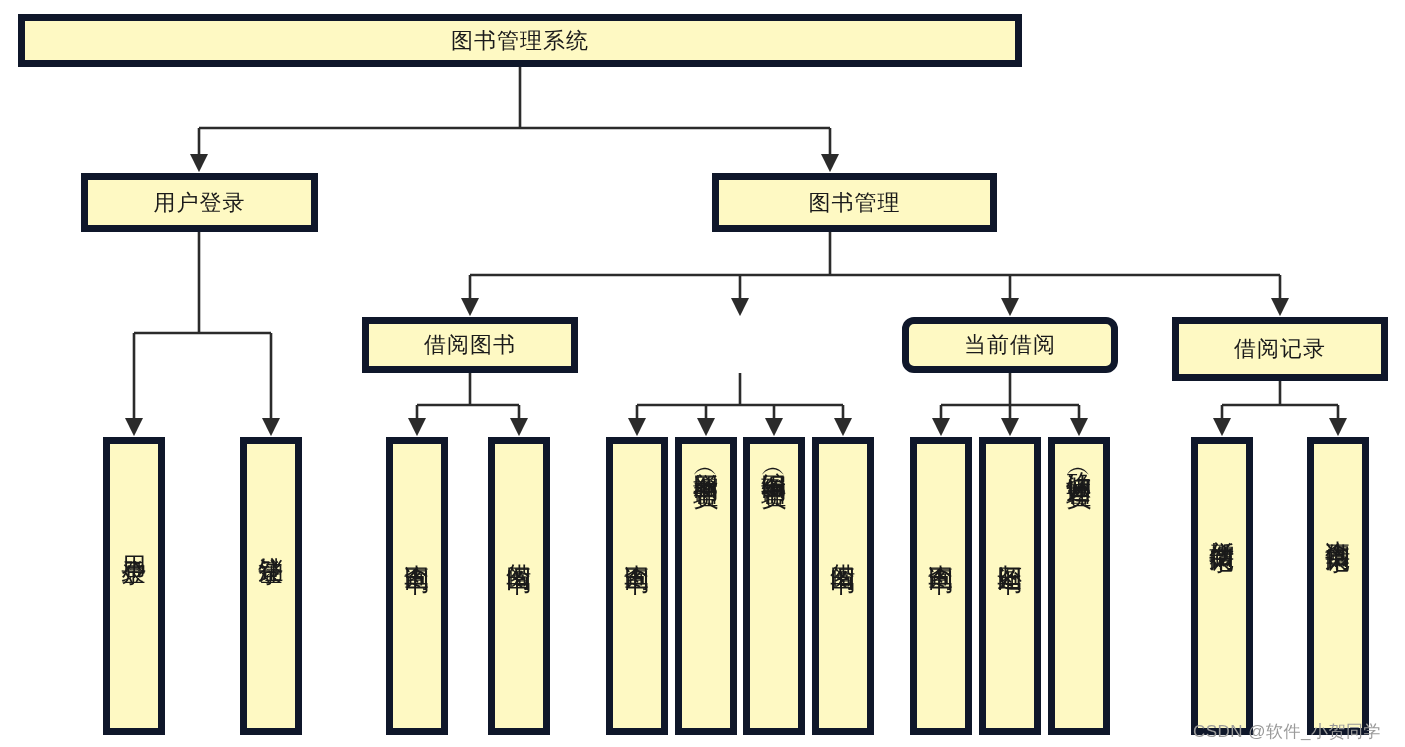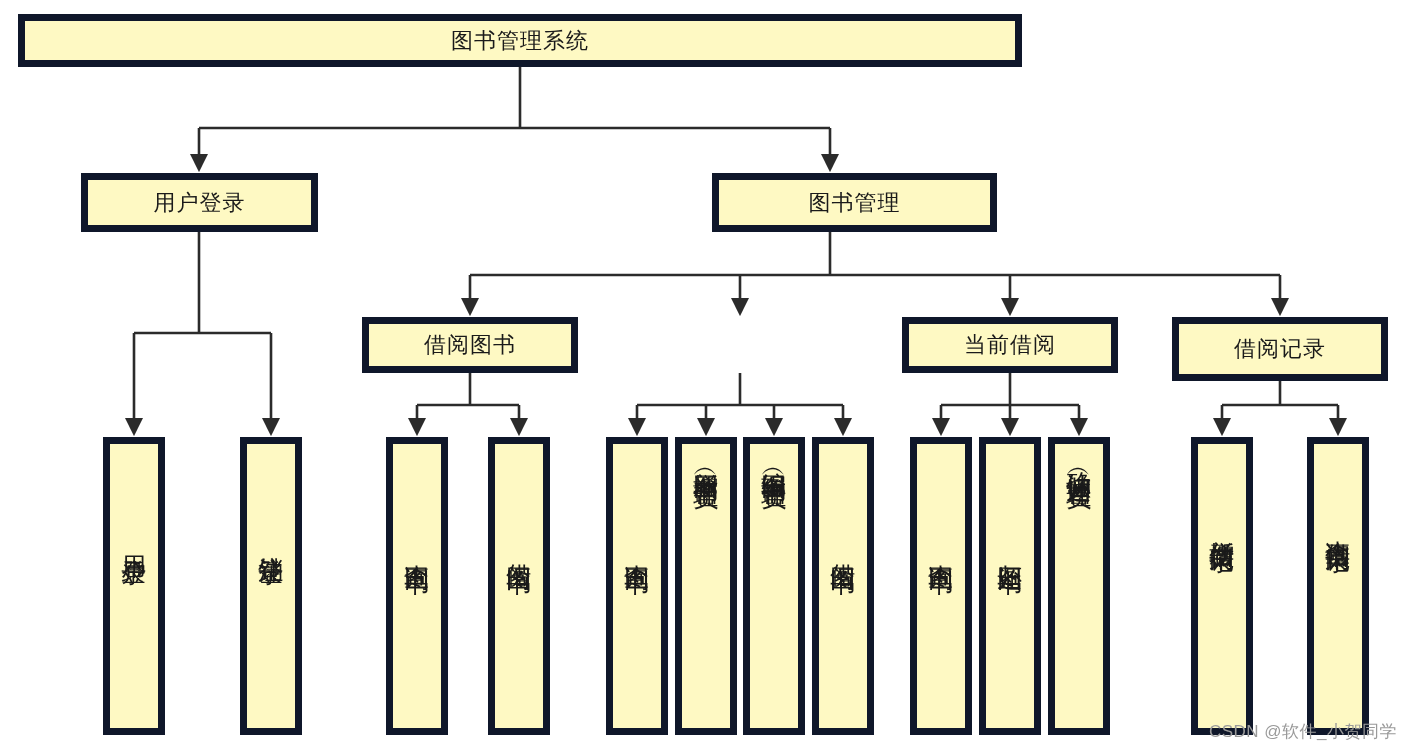--- a/index.html
+++ b/index.html
@@ -61,21 +61,21 @@
     margin-top: 4px;
   }
   .node.vert.short .vlabel {
     margin-top: 88px;
   }
   .node.vert.short2 .vlabel {
     margin-top: 96px;
   }
   #watermark {
     position: absolute;
-    right: 8px;
+    right: 24px;
     bottom: 4px;
     font-size: 17px;
     color: #9a9a9a;
     letter-spacing: 0.5px;
     white-space: nowrap;
   }
 </style>
 </head>
 <body>
 
@@ -138,21 +138,21 @@
   <div class="node horiz" style="left:81px; top:173px; width:237px; height:59px;">
     <span>用户登录</span>
   </div>
   <div class="node horiz" style="left:712px; top:173px; width:285px; height:59px;">
     <span>图书管理</span>
   </div>
 
   <div class="node horiz" style="left:362px; top:317px; width:216px; height:56px;">
     <span>借阅图书</span>
   </div>
-  <div class="node horiz" style="left:902px; top:317px; width:216px; height:56px;">
+  <div class="node horiz" style="left:902px; top:317px; width:216px; height:56px;border-radius:12px;">
     <span>当前借阅</span>
   </div>
   <div class="node horiz" style="left:1172px; top:317px; width:216px; height:64px;">
     <span>借阅记录</span>
   </div>
 
   <div class="node vert short" style="left:103px; top:437px; width:62px; height:298px;">
     <span class="vlabel">用户登录</span>
   </div>
   <div class="node vert short" style="left:240px; top:437px; width:62px; height:298px;">

